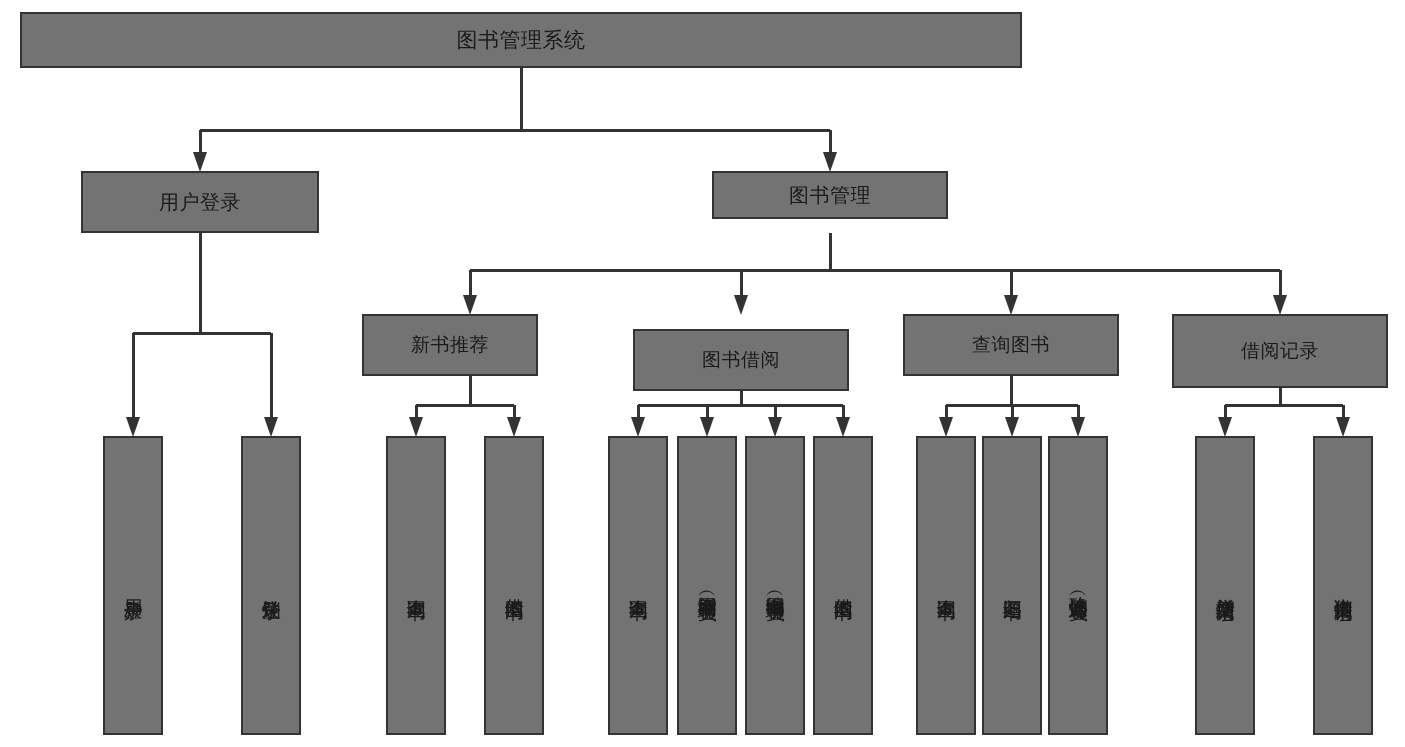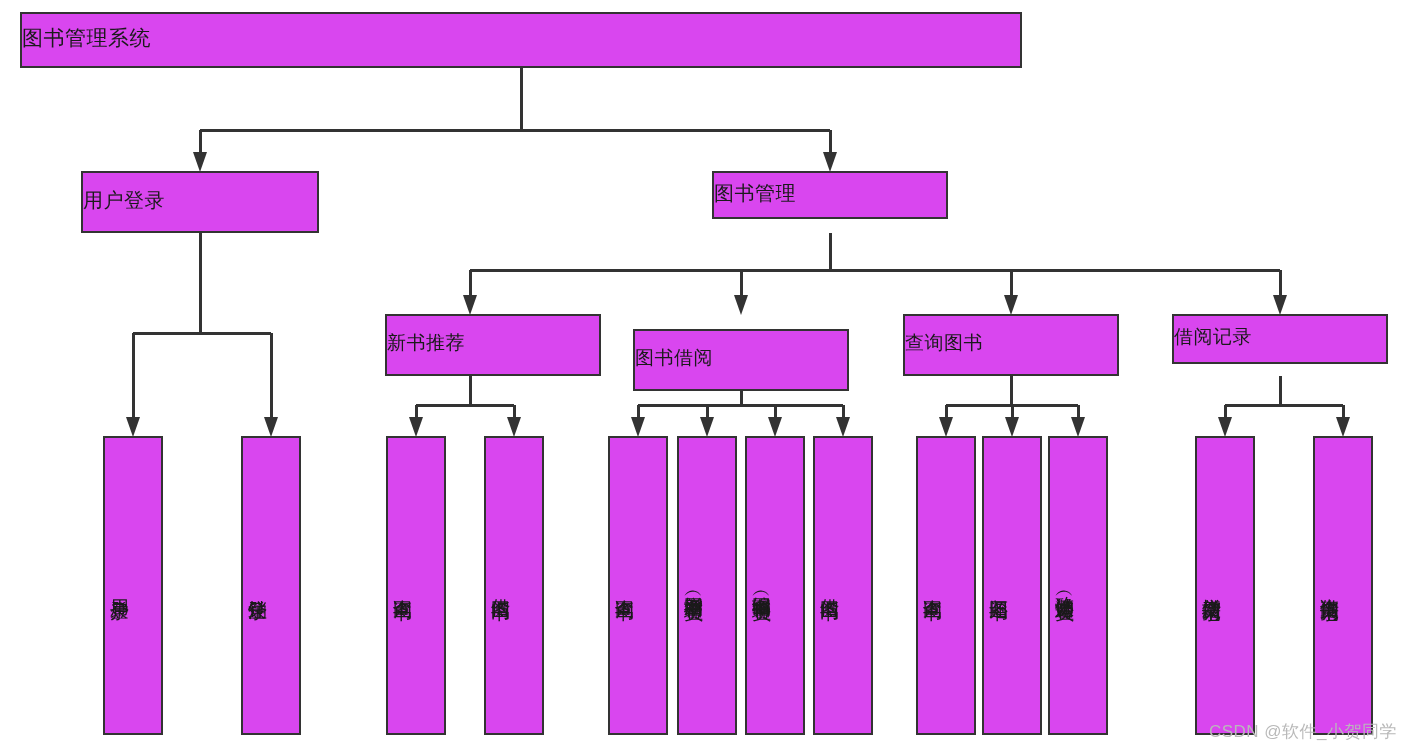--- a/index.html
+++ b/index.html
@@ -23,27 +23,26 @@
     position: absolute;
     left: 0;
     top: 0;
     width: 1405px;
     height: 747px;
     pointer-events: none;
   }
   .node {
     position: absolute;
     box-sizing: border-box;
-    background: #d946ef;
+    background: #737373;
     border: 2px solid #333333;
     display: flex;
     align-items: center;
-    justify-content: flex-start;
+    justify-content: center;
     text-align: center;
-    font-family: Liberation Mono, monospace;
   }
   .node.root {
     font-size: 21px;
   }
   .node.level2 {
     font-size: 20px;
   }
   .node.level3 {
     font-size: 19px;
   }
@@ -138,30 +137,30 @@
   <div id="node-layer">
       <div class="node root" style="left: 20px; top: 12px; width: 1002px; height: 56px;">
         <span class="label">图书管理系统</span>
       </div>
       <div class="node level2" style="left: 81px; top: 171px; width: 238px; height: 62px;">
         <span class="label">用户登录</span>
       </div>
       <div class="node level2" style="left: 712px; top: 171px; width: 236px; height: 48px;">
         <span class="label">图书管理</span>
       </div>
-      <div class="node level3" style="left: 362px; top: 314px; width: 216px; height: 62px; margin-left: 23px;">
+      <div class="node level3" style="left: 362px; top: 314px; width: 176px; height: 62px;">
         <span class="label">新书推荐</span>
       </div>
       <div class="node level3" style="left: 633px; top: 329px; width: 216px; height: 62px;">
         <span class="label">图书借阅</span>
       </div>
       <div class="node level3" style="left: 903px; top: 314px; width: 216px; height: 62px;">
         <span class="label">查询图书</span>
       </div>
-      <div class="node level3" style="left: 1172px; top: 314px; width: 216px; height: 50px;">
+      <div class="node level3" style="left: 1172px; top: 314px; width: 216px; height: 74px;">
         <span class="label">借阅记录</span>
       </div>
       <div class="node leaf" style="left: 103px; top: 436px; width: 60px; height: 299px;">
         <span class="label">用户登录</span>
       </div>
       <div class="node leaf" style="left: 241px; top: 436px; width: 60px; height: 299px;">
         <span class="label">注销登录</span>
       </div>
       <div class="node leaf" style="left: 386px; top: 436px; width: 60px; height: 299px;">
         <span class="label">查询图书</span>
@@ -191,14 +190,13 @@
         <span class="label">确认归还（管理员）</span>
       </div>
       <div class="node leaf" style="left: 1195px; top: 436px; width: 60px; height: 299px;">
         <span class="label">新增借阅记录</span>
       </div>
       <div class="node leaf" style="left: 1313px; top: 436px; width: 60px; height: 299px;">
         <span class="label">查询借阅记录</span>
       </div>
     </div>
 
-  <div id="watermark">CSDN @软件_小贺同学</div>
 </div>
 
 </body></html>

